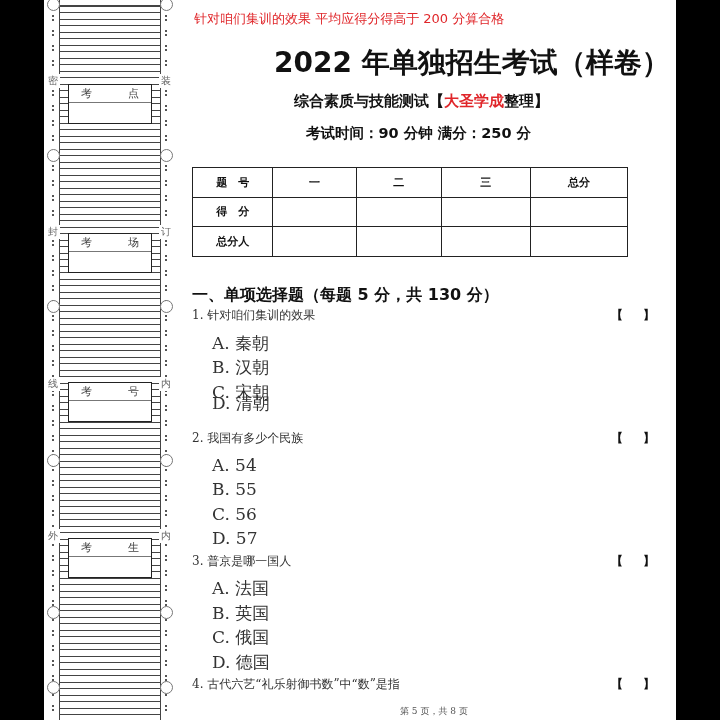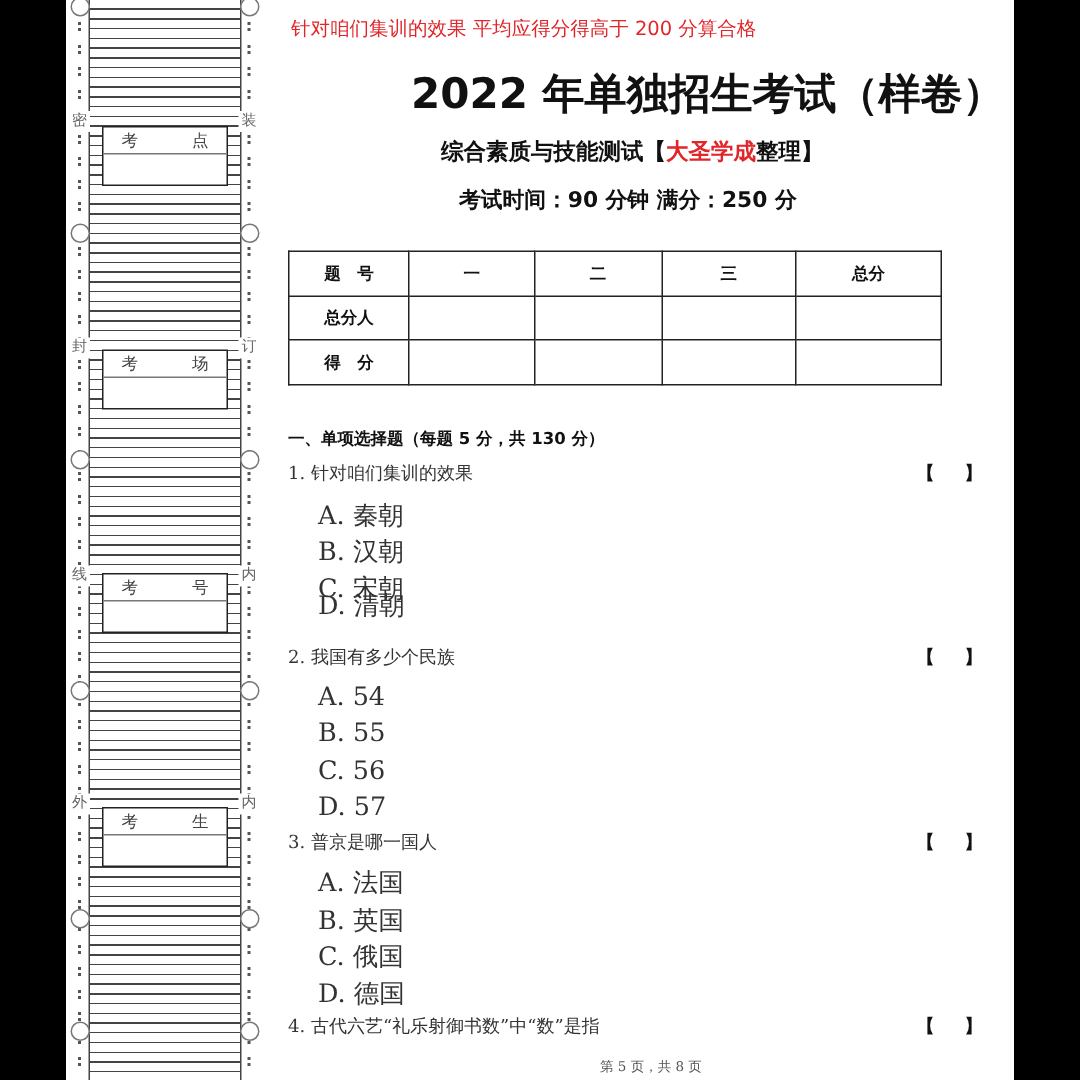--- a/index.html
+++ b/index.html
@@ -56,21 +56,21 @@
     position: absolute; left: 148px; top: 167px; width: 436px; height: 90px; border-collapse: collapse;
     font-family: "DejaVu Sans", sans-serif; font-size: 11px; font-weight: bold; color: #111; padding-left: 32px;
   }
   table.score td { border: 1.5px solid #222; text-align: center; height: 28px; padding: 0; }
   table.score td.c0 { width: 80px; }
   table.score td.c1 { width: 83px; }
   table.score td.c2 { width: 85px; }
   table.score td.c3 { width: 89px; }
   table.score td.c4 { width: 97px; }
   .section {
-    position: absolute; left: 148px; top: 285px; font-family: "DejaVu Sans", sans-serif; font-size: 11px; font-weight: bold; color: #111;
+    position: absolute; left: 148px; top: 285px; font-family: "DejaVu Sans", sans-serif; font-size: 16px; font-weight: bold; color: #111;
   }
   .q {
     position: absolute; left: 148px; font-size: 12px; color: #333;
   }
   .opt {
     position: absolute; left: 168px; font-size: 17px; color: #333;
   }
   .bracket {
     position: absolute; left: 567px; width: 44px; font-family: "DejaVu Sans", sans-serif; font-size: 12px; font-weight: bold; color: #111;
     display: flex; justify-content: space-between;
@@ -150,28 +150,28 @@
     <table class="score">
       <tbody>
           <tr>
         <td class="c0">题　号</td>
         <td class="c1">一</td>
         <td class="c2">二</td>
         <td class="c3">三</td>
         <td class="c4">总分</td>
       </tr>
       <tr>
-        <td>总分人</td>
+        <td>得　分</td>
         <td></td>
         <td></td>
         <td></td>
         <td></td>
       </tr>
       <tr>
-        <td>得　分</td>
+        <td>总分人</td>
         <td></td>
         <td></td>
         <td></td>
         <td></td>
       </tr>
     </tbody>
       </table>
 
     <div class="section">一、单项选择题（每题 5 分，共 130 分）</div>
 

